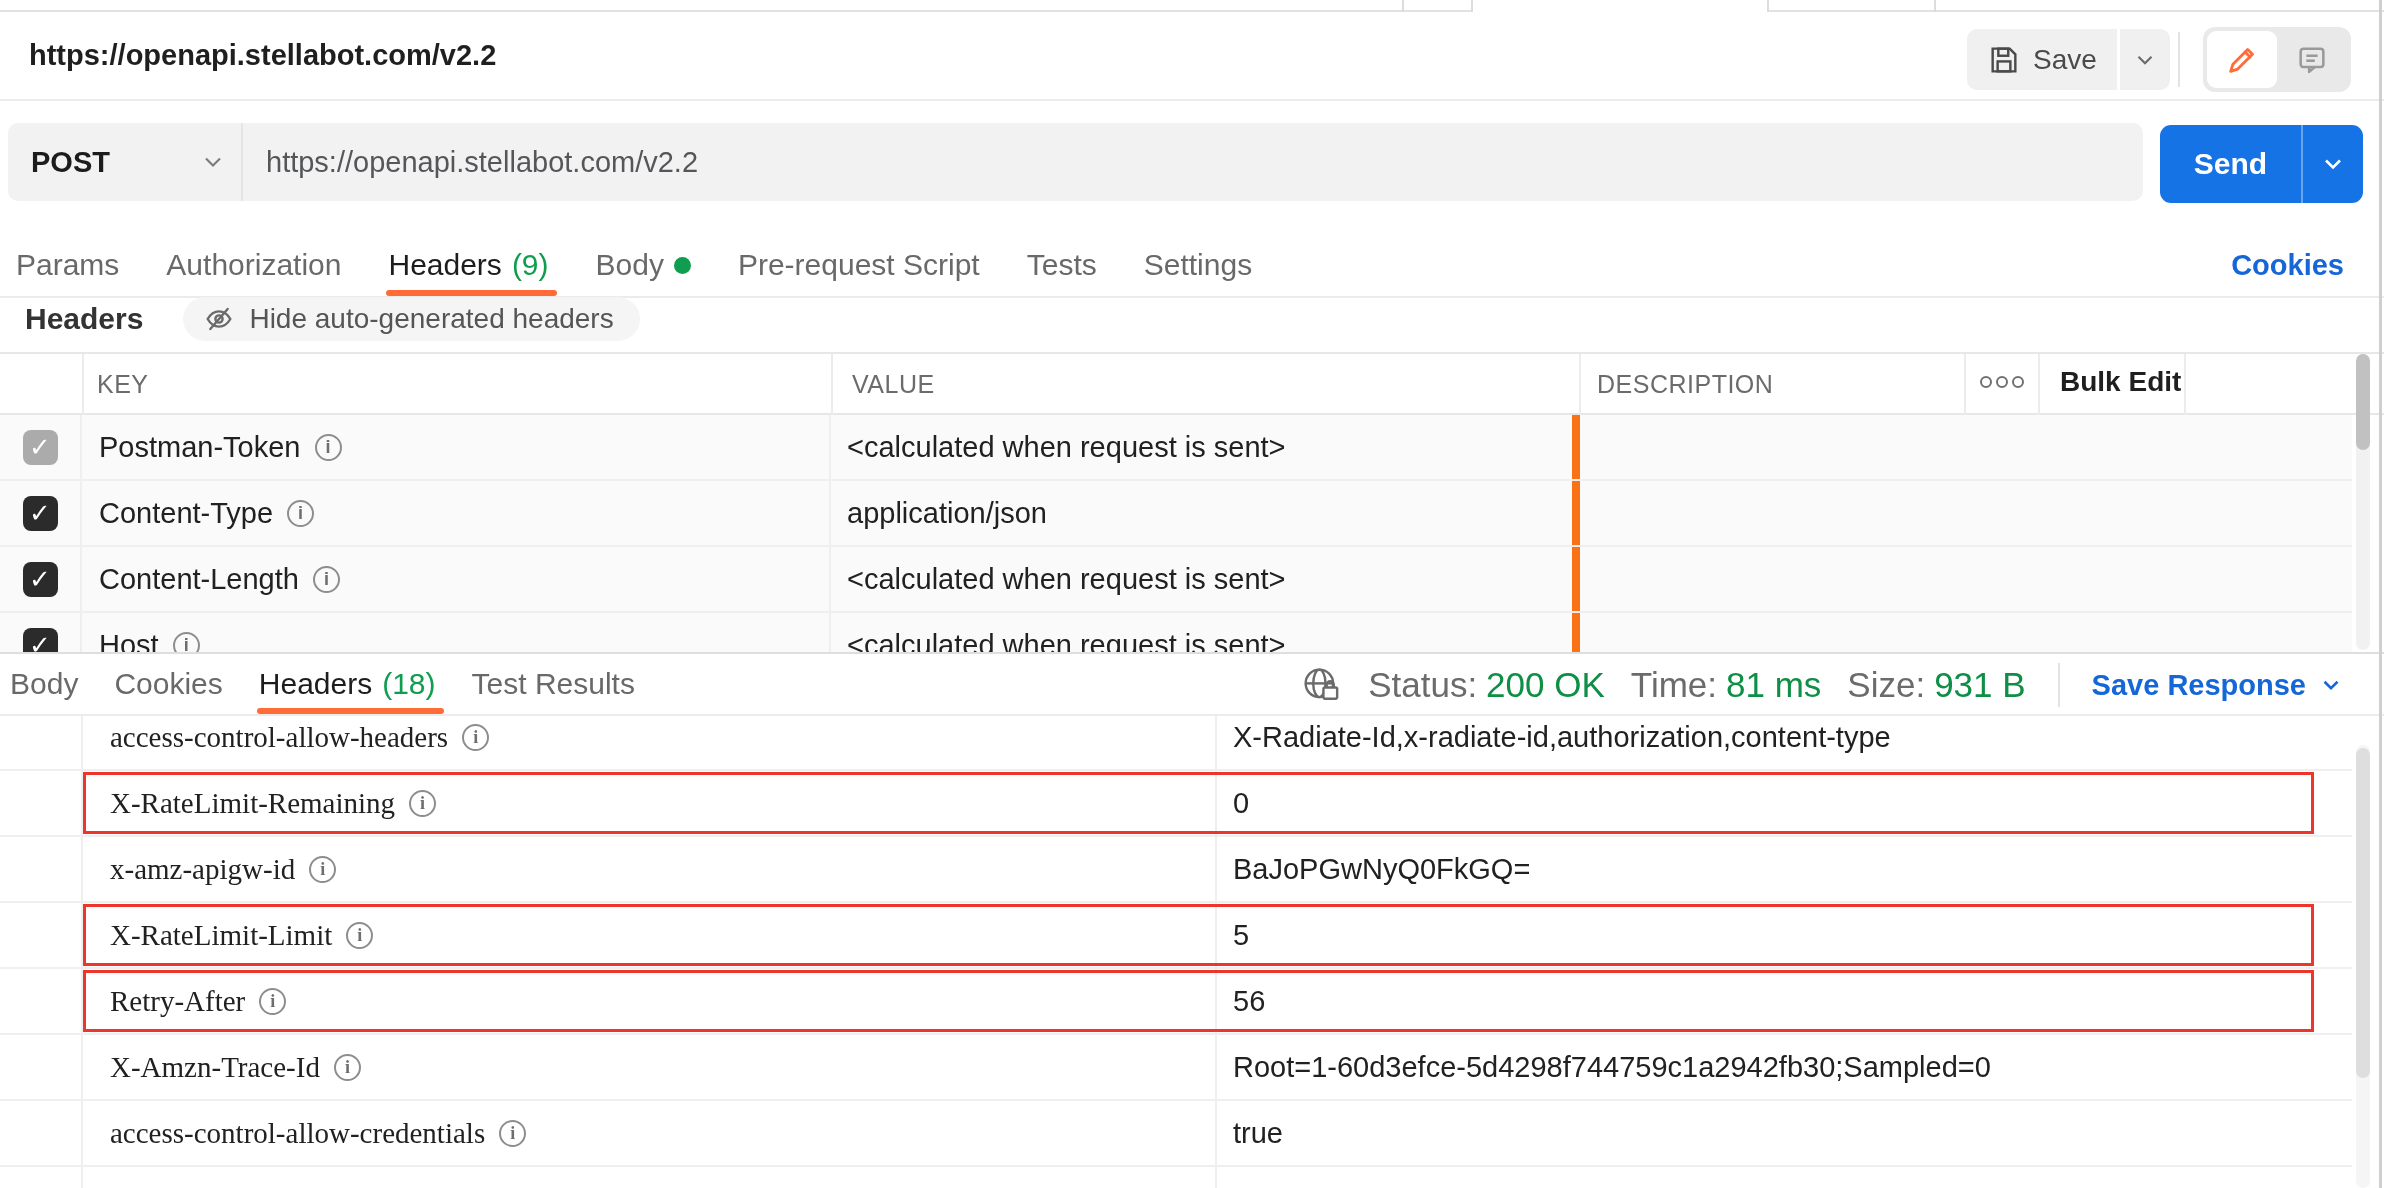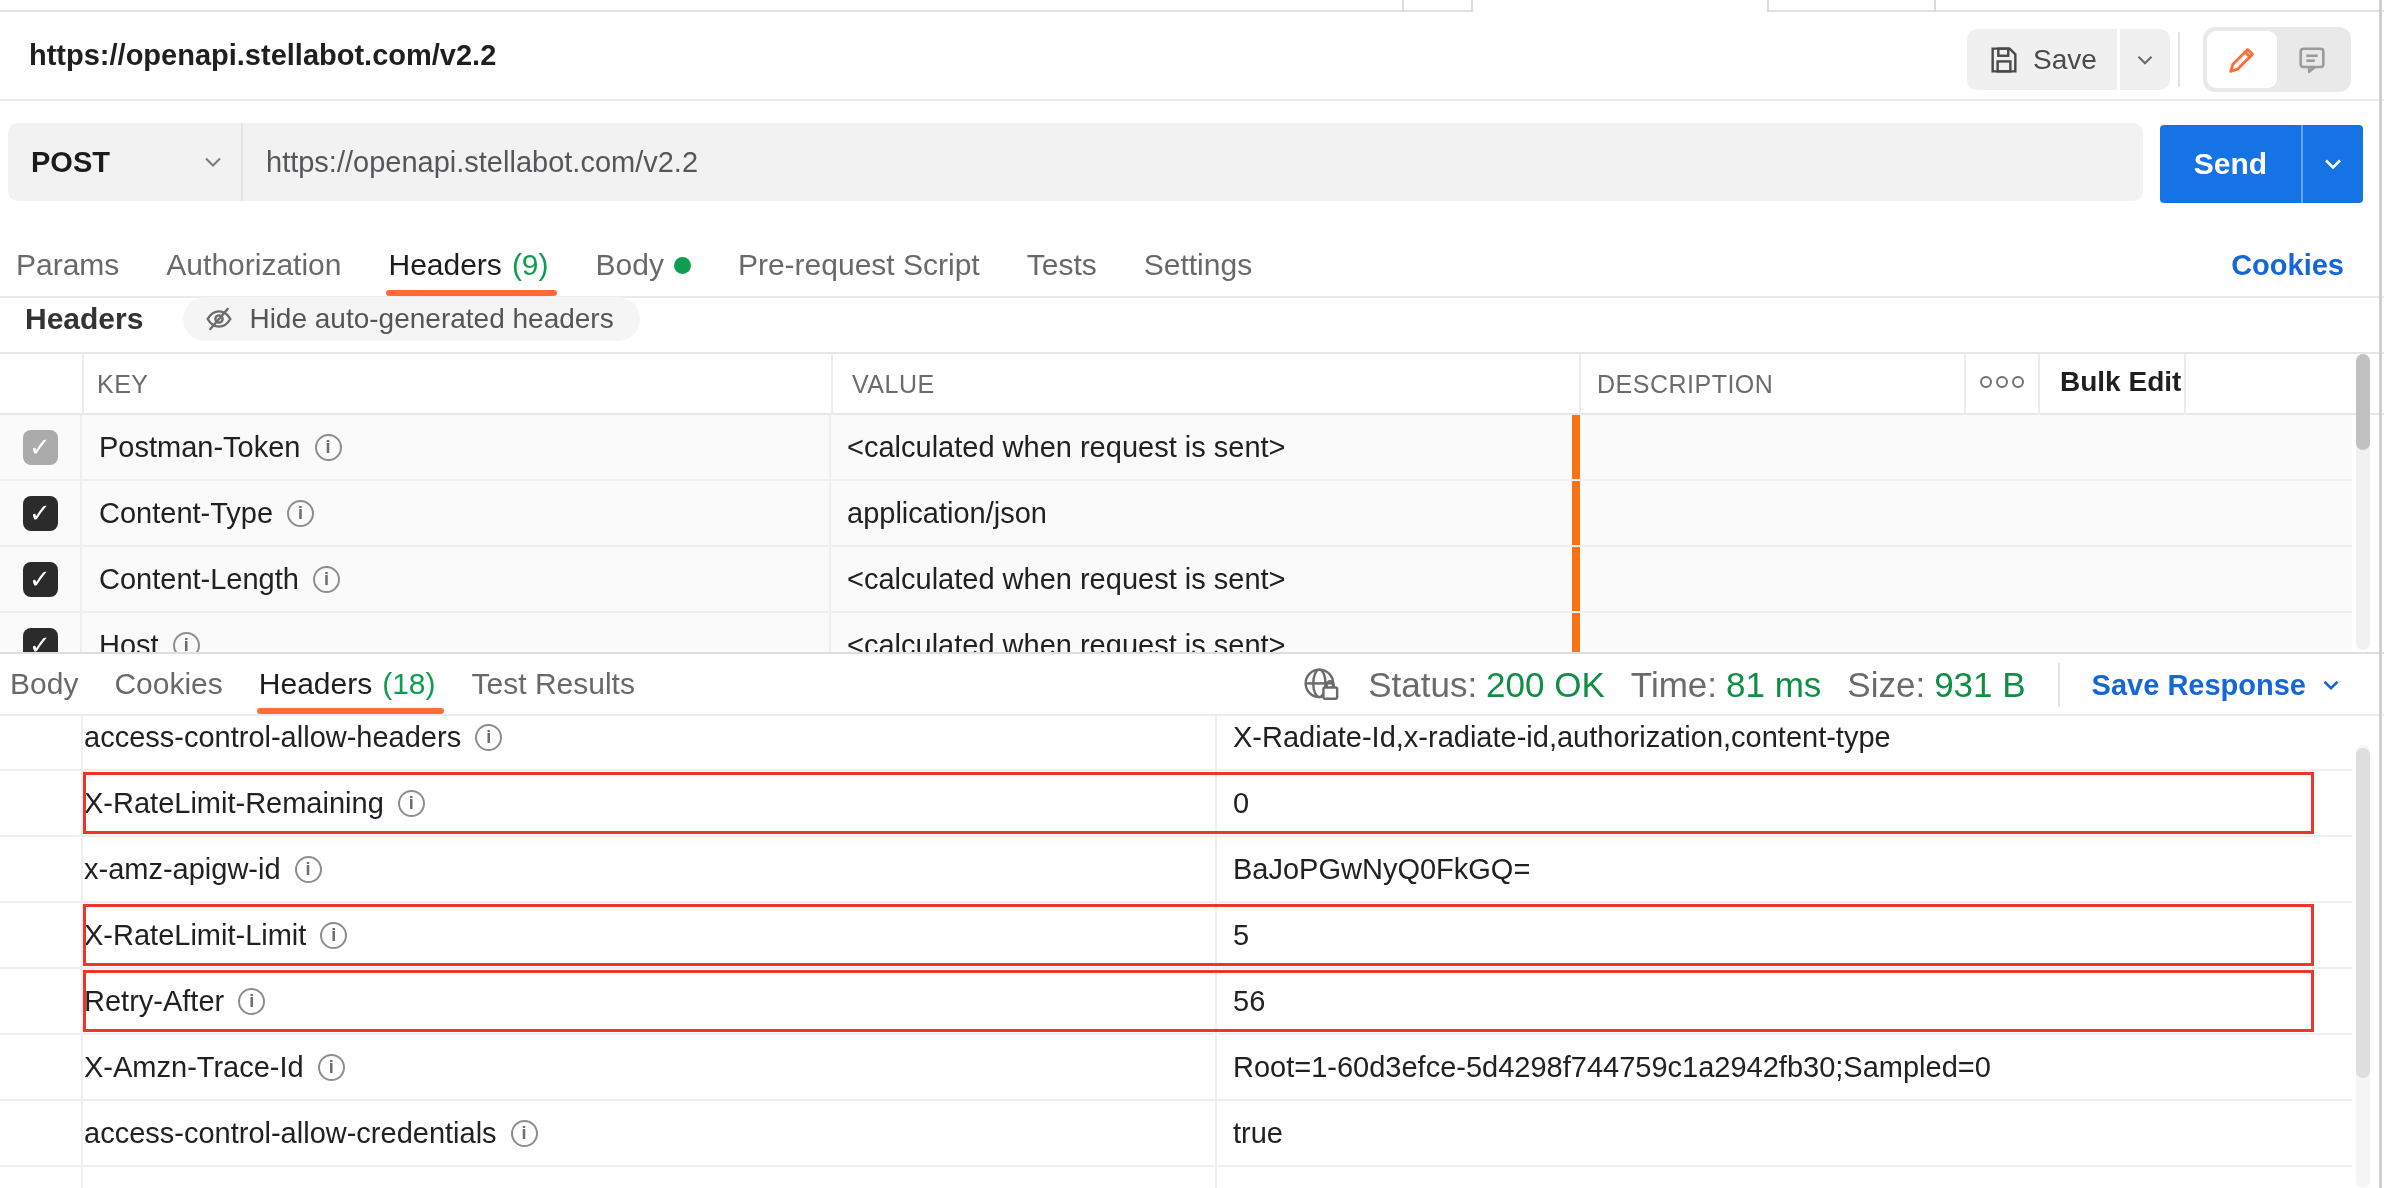--- a/index.html
+++ b/index.html
@@ -25,21 +25,21 @@
   .seg.active { background:#fff; }
 
   
   .urlrow { position:absolute; left:0; top:101px; width:2384px; height:120px; background:#fff; }
   .urlbar { position:absolute; left:8px; top:22px; width:2135px; height:78px; background:#f2f2f2; border-radius:10px; display:flex; align-items:center; }
   .method { width:233px; height:100%; display:flex; align-items:center; padding-left:23px; cursor:pointer; position:relative; }
   .method-label { font-size:29px; font-weight:700; color:#1c1c1c; }
   .method-chev { position:absolute; right:14px; color:#6f6f6f; }
   .method-div { width:2px; height:78px; background:#e4e4e4; }
   .url-input { flex:1; padding-left:23px; font-size:29px; color:#555659; cursor:text; }
-  .sendbtn { position:absolute; left:2160px; top:24px; width:203px; height:78px; background:#1673e6; border-radius:4px; display:flex; color:#fff; cursor:pointer; }
+  .sendbtn { position:absolute; left:2160px; top:24px; width:203px; height:78px; background:#1673e6; border-radius:11px; display:flex; color:#fff; cursor:pointer; }
   .send-main { flex:1; display:flex; align-items:center; justify-content:center; font-size:30px; font-weight:600; }
   .send-chev { width:62px; display:flex; align-items:center; justify-content:center; border-left:2px solid rgba(255,255,255,.35); }
 
   
   .reqtabs { position:absolute; left:0; top:234px; width:2384px; height:64px; border-bottom:2px solid #ebebeb; display:flex; align-items:center; padding-left:16px; gap:47px; }
   .tab { position:relative; height:100%; display:flex; align-items:center; gap:10px; font-size:30px; color:#696969; cursor:pointer; white-space:nowrap; }
   .tab .count { color:#0f9d4f; }
   .tab.active { color:#1d1d1d; font-weight:500; }
   .tab.active::after { content:""; position:absolute; left:-2px; right:-8px; bottom:0; height:6px; background:#ff6c37; border-radius:3px; }
   .tab .dot { width:17px; height:17px; border-radius:50%; background:#0f9d4f; display:inline-block; }
@@ -74,21 +74,21 @@
   .meta-pair { display:flex; align-items:center; gap:9px; font-size:35px; }
   .meta-pair .lbl { color:#6b6b6b; }
   .meta-pair .val { color:#0e8f45; font-weight:500; }
   .meta-div { width:2px; height:44px; background:#e3e3e3; margin:0 6px; }
   .save-resp { display:flex; align-items:center; gap:12px; font-size:29px; font-weight:600; color:#1567d8; cursor:pointer; }
   .resp-table { position:absolute; left:0; top:62px; right:0; bottom:0; overflow:hidden; }
   .rows-resp { margin-top:-11px; width:2352px; }
   .rrow { position:relative; display:grid; grid-template-columns:83px 1134px auto; height:66px; background:#fff; border-bottom:2px solid #efefef; }
   .rrow .cell { display:flex; align-items:center; font-size:29px; color:#212121; gap:14px; overflow:hidden; white-space:nowrap; }
   .rrow .c-gutter { border-right:2px solid #efefef; }
-  .rrow .c-key { padding-left:1px; border-right:2px solid #efefef; }
+  .rrow .c-key { padding-left:27px; border-right:2px solid #efefef;font-family:Liberation Serif, serif; }
   .rrow .c-val { padding-left:16px; }
   .rrow.hl::before { content:""; position:absolute; left:83px; right:38px; top:1px; bottom:1px; border:3px solid #ee352c; pointer-events:none; }
   .rrow.partial { border-bottom:none; }
 
   
   .sb-track { position:absolute; width:14px; border-radius:7px; }
   .sb-thumb { position:absolute; width:14px; border-radius:7px; }
   .sb1-track { left:2356px; top:354px; height:296px; background:#f1f1f1; }
   .sb1-thumb { left:2356px; top:354px; height:96px; background:#c1c1c1; }
   .sb2-track { left:2356px; top:745px; height:443px; background:#f5f5f5; }

